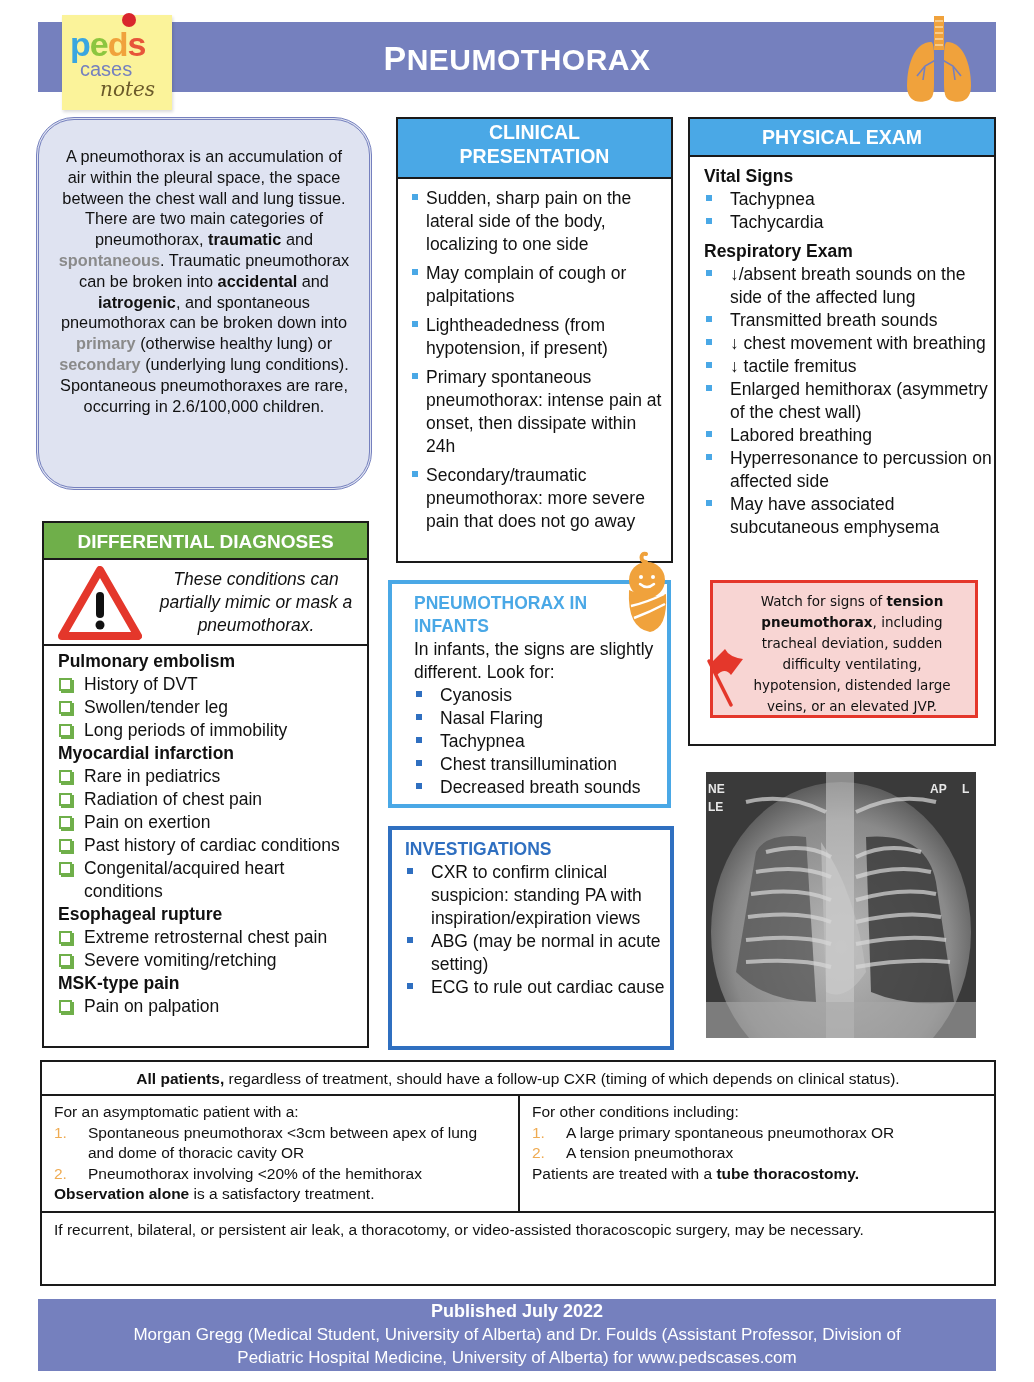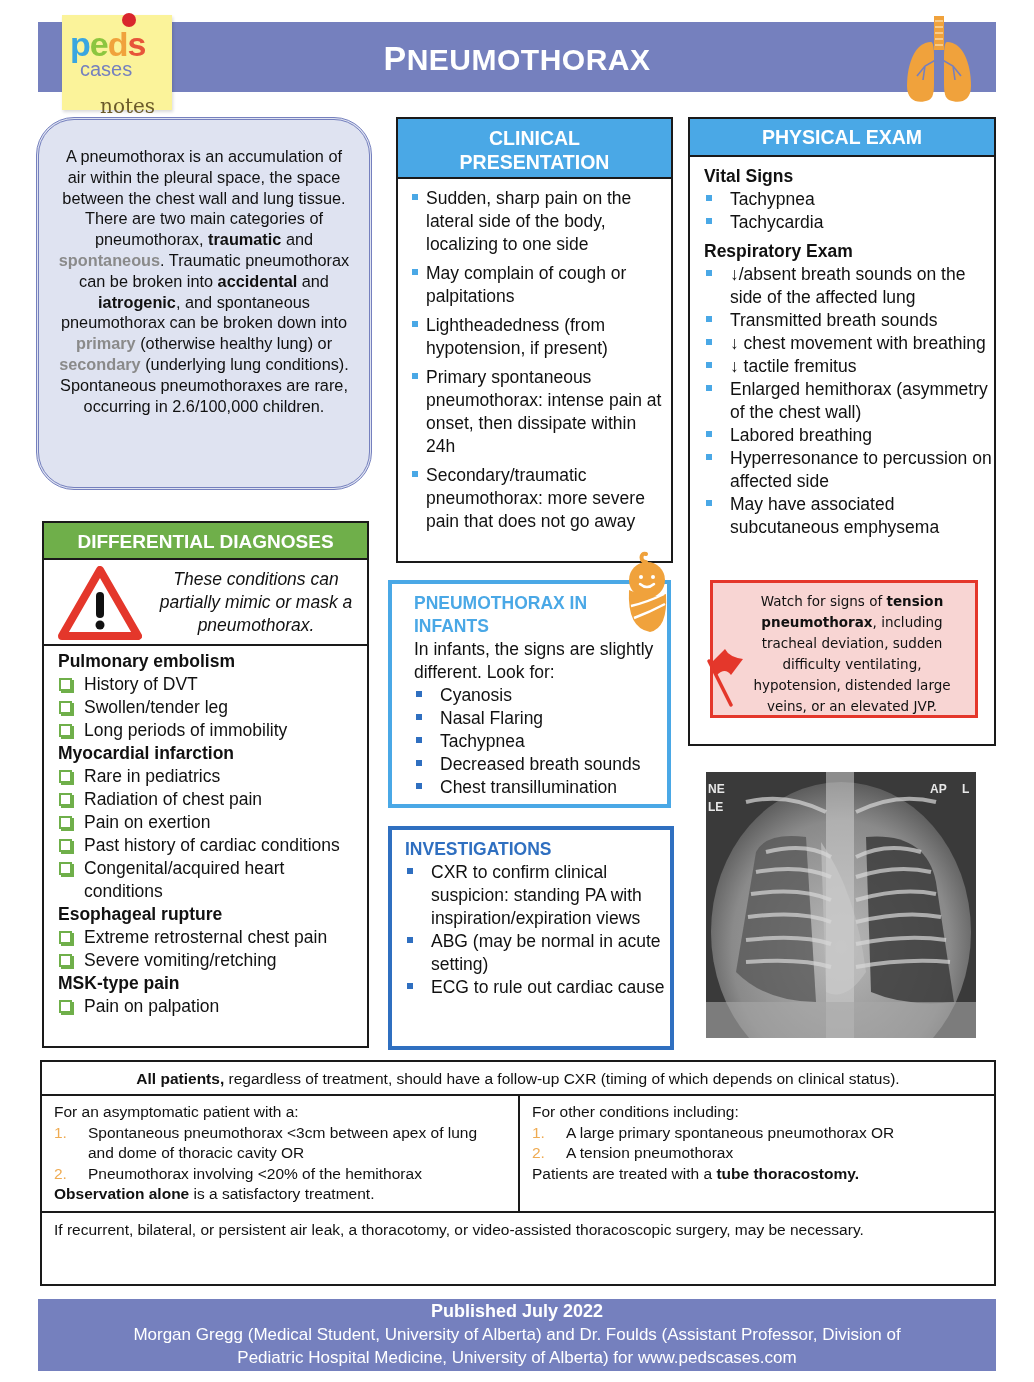--- a/index.html
+++ b/index.html
@@ -15,21 +15,21 @@
   .title .cap { font-size: 34px; }
   .logo { left: 62px; top: 15px; width: 110px; height: 95px; background: #fbf39a;
           box-shadow: 1px 2px 3px rgba(0,0,0,0.15); }
   .logo .pin { position:absolute; left: 60px; top: -2px; width: 14px; height: 14px; border-radius: 50%; background: #d9262c; }
   .logo .peds { position:absolute; left: 8px; top: 12px; font-size: 34px; font-weight: bold; letter-spacing: -1px; line-height: 34px; }
   .logo .peds span:nth-child(1) { color: #3aa6e0; }
   .logo .peds span:nth-child(2) { color: #8cc63f; }
   .logo .peds span:nth-child(3) { color: #f0a23c; }
   .logo .peds span:nth-child(4) { color: #e7553a; }
   .logo .cases { position:absolute; left: 18px; top: 44px; font-size: 20px; color: #7580be; line-height: 20px; }
-  .logo .notes { position:absolute; left: 38px; top: 80px; font-size: 20px; color: #6b5a2a; font-family: "DejaVu Serif", serif; line-height: 22px; }
+  .logo .notes { position:absolute; left: 38px; top: 63px; font-size: 20px; font-style: italic; color: #6b5a2a; font-family: "DejaVu Serif", serif; line-height: 22px; }
   .lungs { left: 905px; top: 16px; width: 68px; height: 90px; }
 
   
   .intro { left: 36px; top: 117px; width: 336px; height: 373px; border: 3px double #7580be; border-radius: 38px;
            background: #dfe3f1; padding: 26px 16px 10px 16px; text-align: center; font-size: 16.3px; line-height: 20.8px; }
   .intro .grey { color: #8a8a8a; font-weight: bold; }
   .intro b { font-weight: bold; }
 
   
   .box { border: 2px solid #1a1a1a; background: #fff; }
@@ -42,21 +42,21 @@
   .warn-icon { position:absolute; left: 14px; top: 6px; width: 84px; height: 74px; }
   .warn-text { position:absolute; left: 104px; top: 8px; width: 216px; text-align: center; font-size: 17.5px; line-height: 23px; }
   .diff-list { padding: 4px 0 0 14px; font-size: 17.5px; line-height: 23px; }
   .diff-list .grp { font-weight: bold; }
   .diff-list .it { position: relative; padding-left: 26px; }
   .chk { position:absolute; left: 1px; top: 5px; width: 13px; height: 13px; border: 2px solid #6faf4a; background: #fff;
          box-shadow: 2px 2px 0 #6faf4a; }
 
   
   .clin { left: 396px; top: 117px; width: 277px; height: 446px; }
-  .clin .box-head { background: #4aa8e6; height: 60px; padding-top: 7px; line-height: 24px; font-size: 19.5px; border-bottom: 2px solid #1a1a1a; }
+  .clin .box-head { background: #4aa8e6; height: 60px; padding-top: 1px; line-height: 24px; font-size: 19.5px; border-bottom: 2px solid #1a1a1a; }
   .clin-list { padding: 8px 8px 0 12px; font-size: 17.5px; line-height: 23px; }
   .clin-list .it { position: relative; padding-left: 16px; margin-bottom: 6px; }
   .sq { position:absolute; left: 2px; top: 7px; width: 6px; height: 6px; background: #4aa8e6; }
 
   
   .inf { left: 388px; top: 580px; width: 283px; height: 228px; border: 4px solid #4aa8e6; background: #fff; padding: 8px 0 0 22px; }
   .inf-title { color: #4aa8e6; font-weight: bold; font-size: 17.5px; line-height: 23px; width: 200px; }
   .inf-intro { font-size: 17.5px; line-height: 23px; }
   .inf-list { font-size: 17.5px; line-height: 23px; }
   .inf-list .it, .inv-list .it, .pe-list .it { position: relative; padding-left: 26px; }
@@ -176,22 +176,22 @@
   </div>
 </div>
 
 <div class="abs inf">
   <div class="inf-title">PNEUMOTHORAX IN INFANTS</div>
   <div class="inf-intro">In infants, the signs are slightly different. Look for:</div>
   <div class="inf-list">
     <div class="it"><span class="sq"></span><span>Cyanosis</span></div>
     <div class="it"><span class="sq"></span><span>Nasal Flaring</span></div>
     <div class="it"><span class="sq"></span><span>Tachypnea</span></div>
+    <div class="it"><span class="sq"></span><span>Chest transillumination</span></div>
     <div class="it"><span class="sq"></span><span>Decreased breath sounds</span></div>
-    <div class="it"><span class="sq"></span><span>Chest transillumination</span></div>
   </div>
 </div>
 <svg class="abs baby" viewBox="0 0 50 84">
   <path d="M24 4 C18 2 18 12 24 12" stroke="#f0a23c" stroke-width="4" fill="none" stroke-linecap="round"></path>
   <circle cx="25" cy="30" r="18" fill="#f0a23c"></circle>
   <circle cx="19" cy="27" r="2" fill="#fff"></circle>
     <circle cx="31" cy="27" r="2" fill="#fff"></circle>
   <path d="M18 34 Q25 40 32 34" stroke="#fff" stroke-width="2.5" fill="none" stroke-linecap="round"></path>
   <path d="M7 40 Q5 78 28 82 Q46 78 44 44 Q30 50 7 40 Z" fill="#f0a23c"></path>
   <path d="M9 56 Q26 52 42 44 M12 68 Q28 62 43 54" stroke="#fff" stroke-width="2.5" fill="none"></path>

